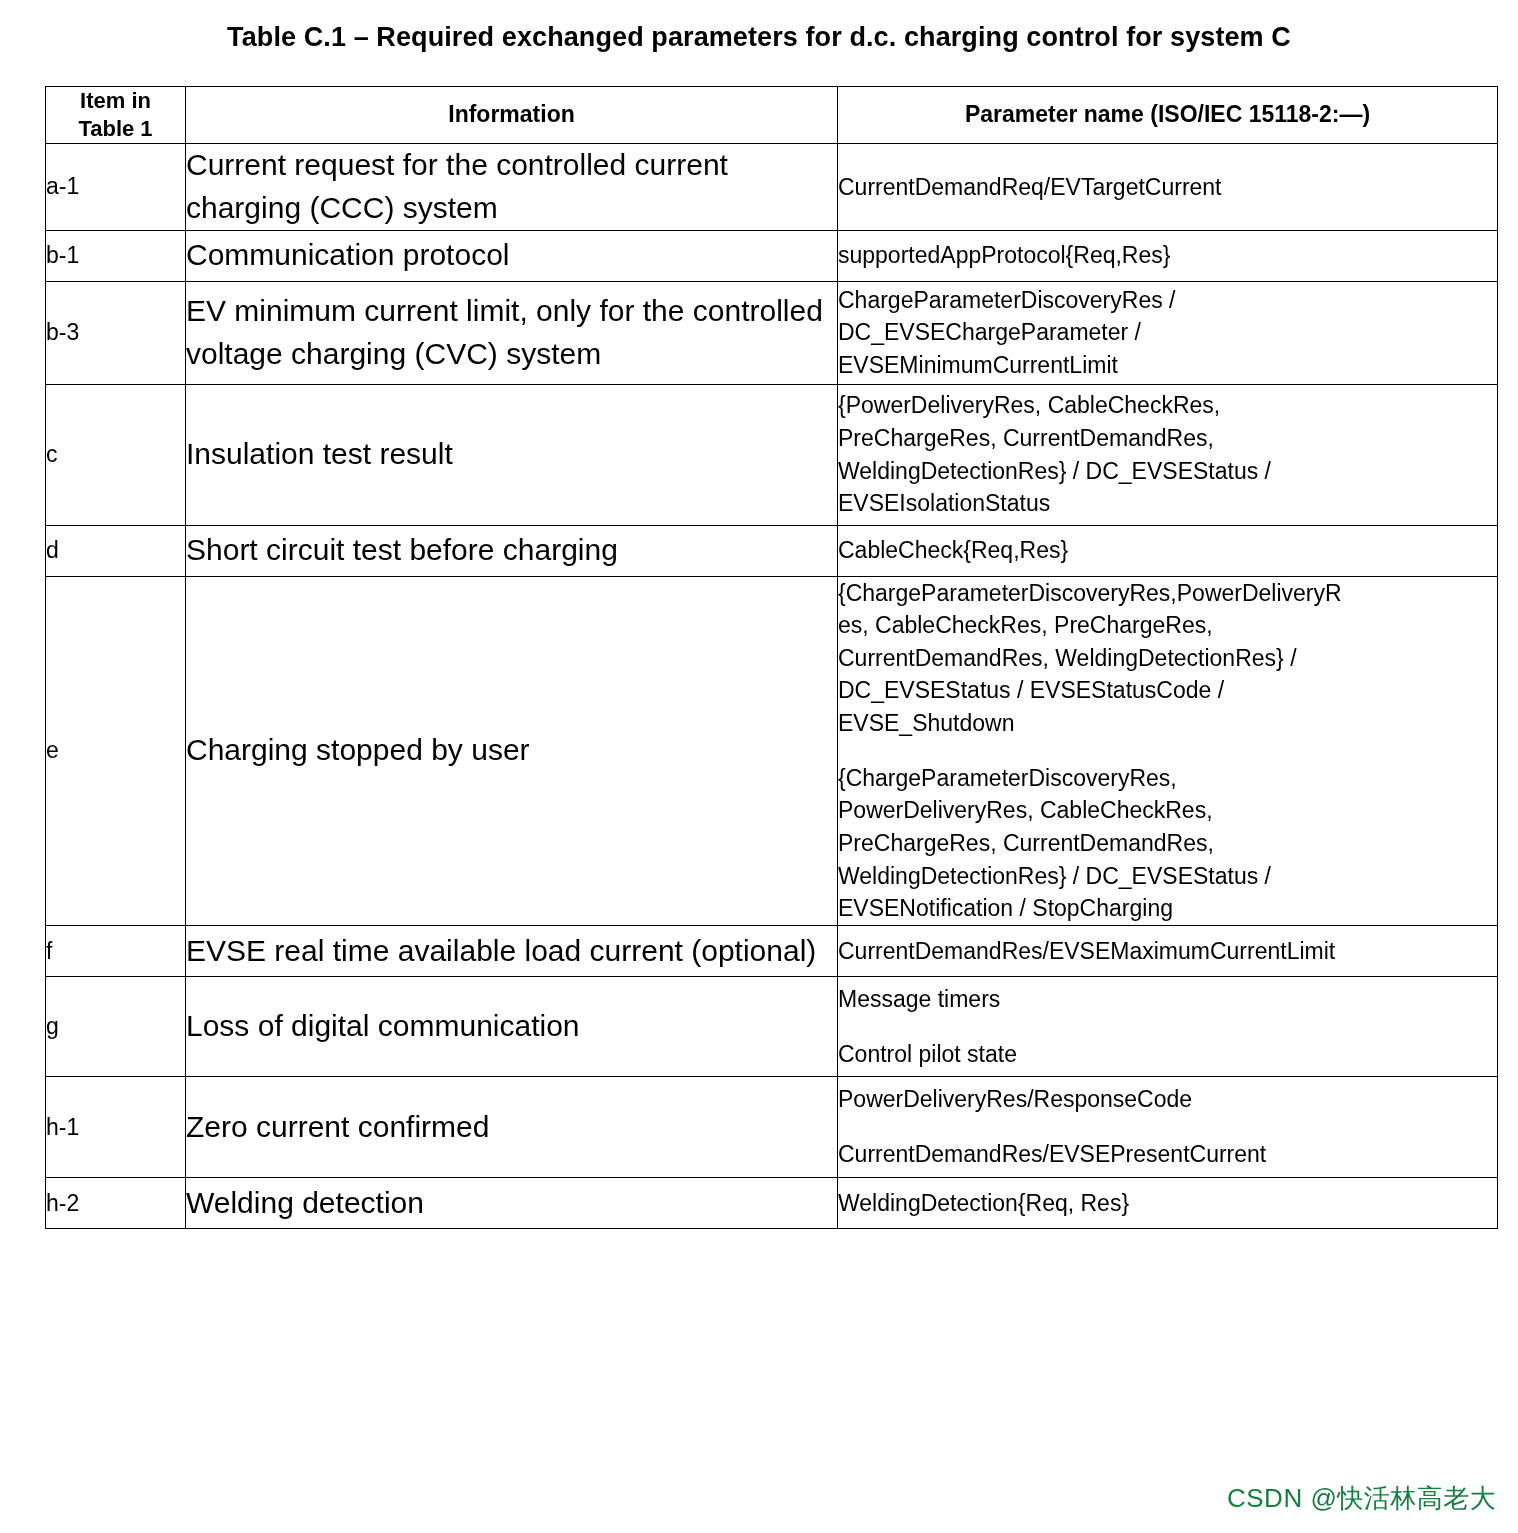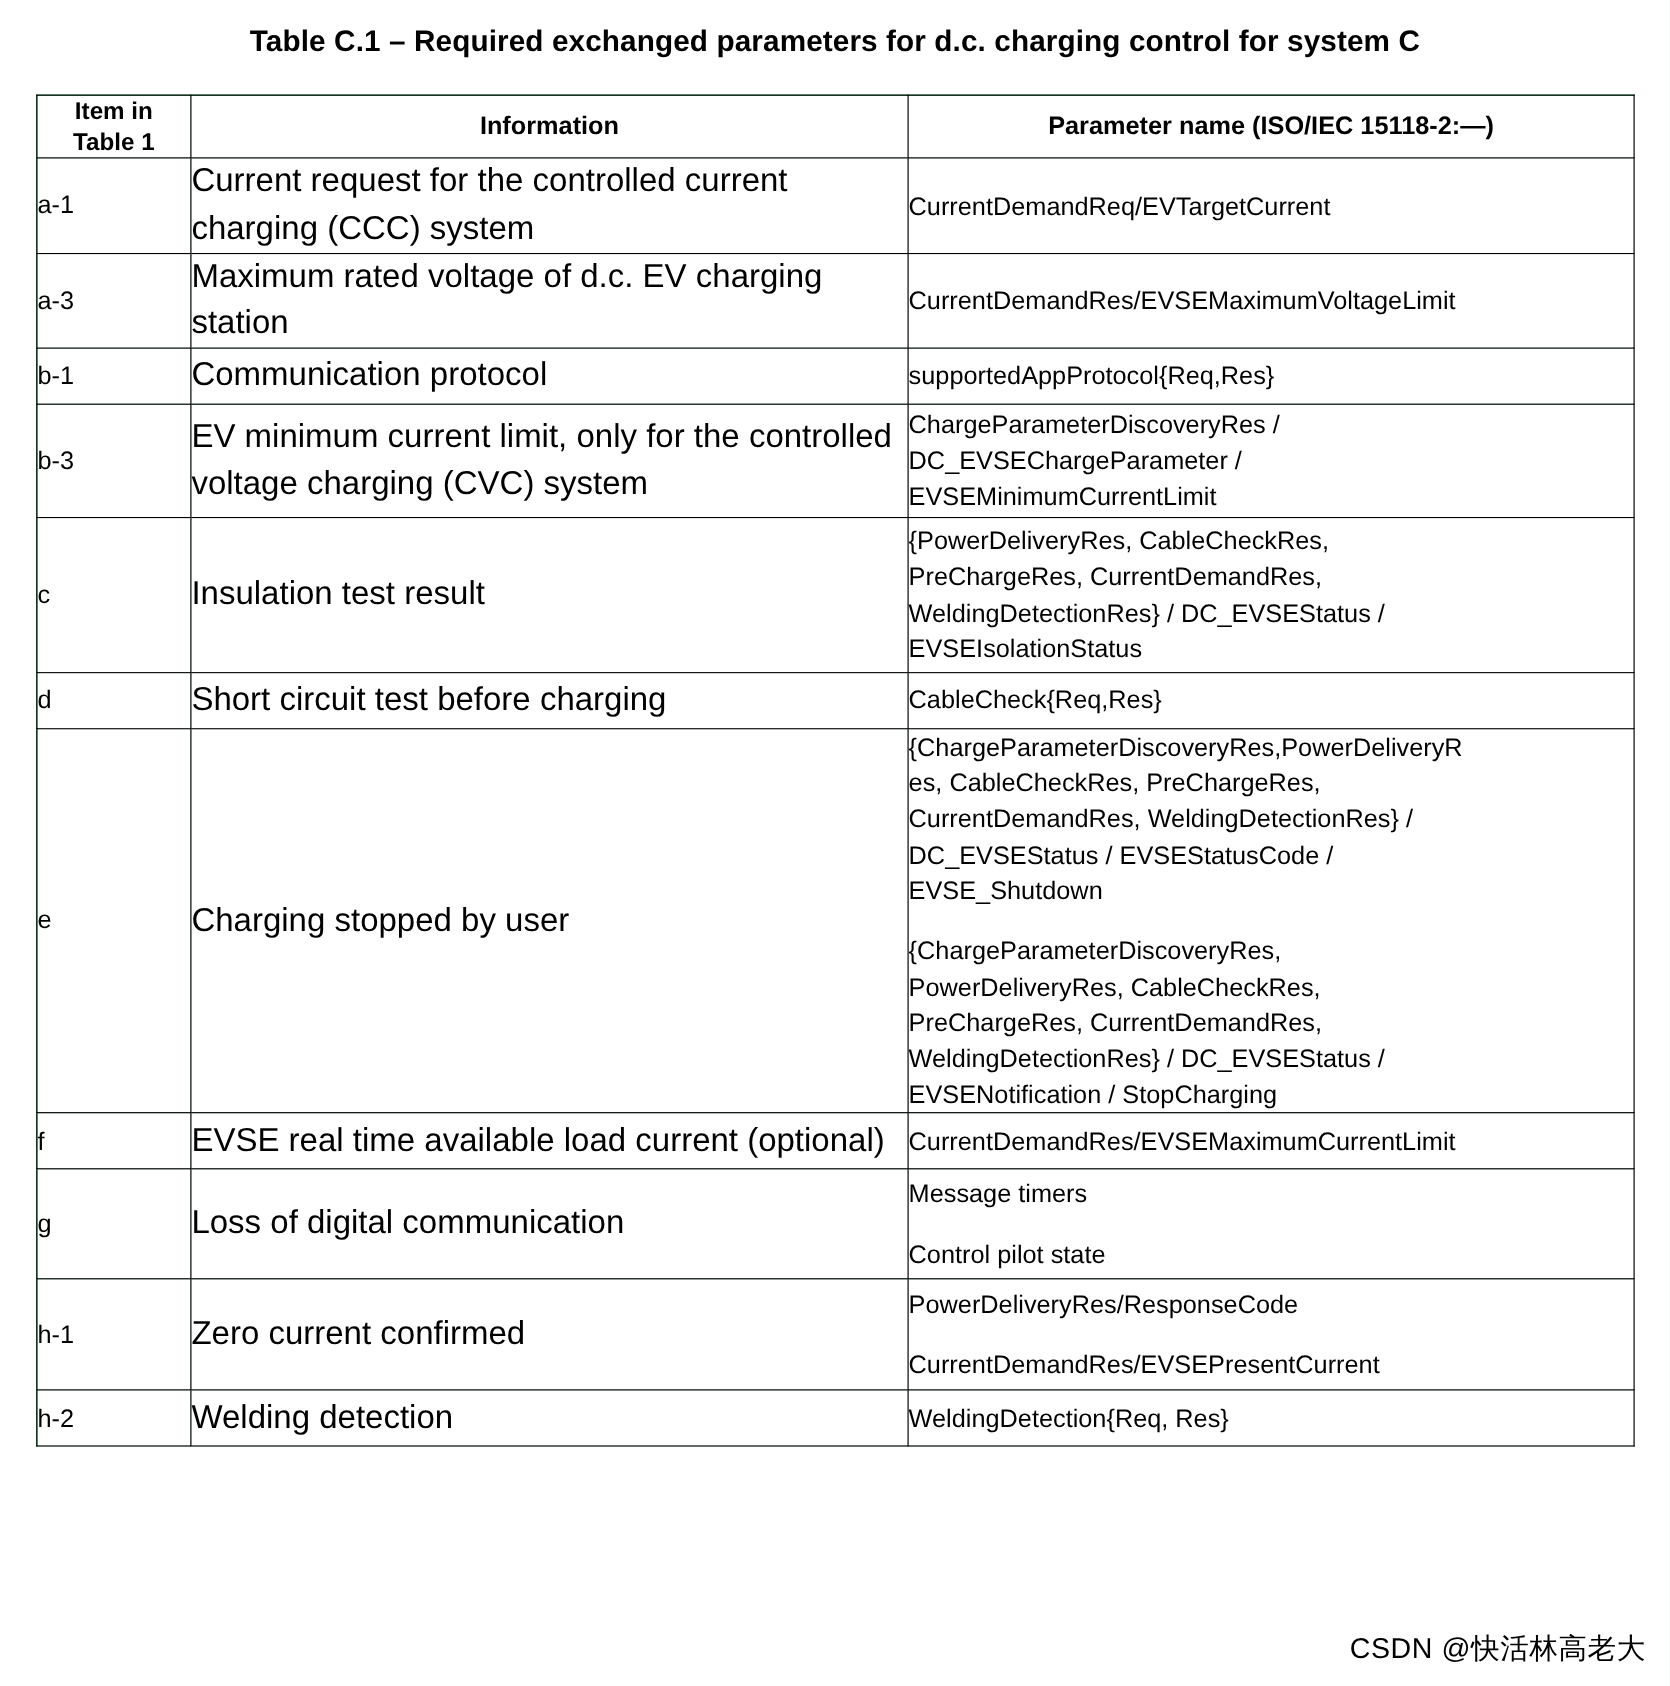--- a/index.html
+++ b/index.html
@@ -28,25 +28,25 @@
     width: 1518px;
     text-align: center;
     font-size: 27px;
     font-weight: bold;
     letter-spacing: 0.1px;
     white-space: nowrap;
   }
   table.param-table {
     position: absolute;
     top: 86px;
-    left: 33px;
+    left: 45px;
     width: 1452px;
     border-collapse: collapse;
     table-layout: fixed;
-    background: #15803d;
+    background: #5eead4;
   }
   table.param-table td,
   table.param-table th {
     border: 1.5px solid #000;
     vertical-align: middle;
     padding: 0;
     background: #fff;
   }
   col.c-item   { width: 140px; }
   col.c-info   { width: 652px; }
@@ -98,21 +98,21 @@
   .row-two td { height: 80px; }
   .row-one td { height: 50px; }
   .row-g td { height: 99px; }
   .row-h1 td { height: 100px; }
 
   .watermark {
     position: absolute;
     left: 1227px;
     top: 1481px;
     font-size: 26px;
-    color: #000000;
+    color: #15803d;
     font-family: "Liberation Sans", sans-serif;
     white-space: nowrap;
     letter-spacing: 0.5px;
     pointer-events: none;
   }
 </style>
 </head>
 <body>
 
 <div id="page">
@@ -138,29 +138,20 @@
     <tbody id="table-body">
         <tr class="row-two">
           <td class="item-cell">a-1</td>
           <td class="info-cell">Current request for the controlled current charging (CCC) system</td>
           <td class="param-cell">
             <div class="para">
               <span class="line">CurrentDemandReq/EVTargetCurrent</span>
             </div>
           </td>
         </tr>
-        <tr class="row-two">
-          <td class="item-cell">a-3</td>
-          <td class="info-cell">Maximum rated voltage of d.c. EV charging station</td>
-          <td class="param-cell">
-            <div class="para">
-              <span class="line">CurrentDemandRes/EVSEMaximumVoltageLimit</span>
-            </div>
-          </td>
-        </tr>
         <tr class="row-one">
           <td class="item-cell">b-1</td>
           <td class="info-cell">Communication protocol</td>
           <td class="param-cell">
             <div class="para">
               <span class="line">supportedAppProtocol{Req,Res}</span>
             </div>
           </td>
         </tr>
         <tr class="row-b3">

